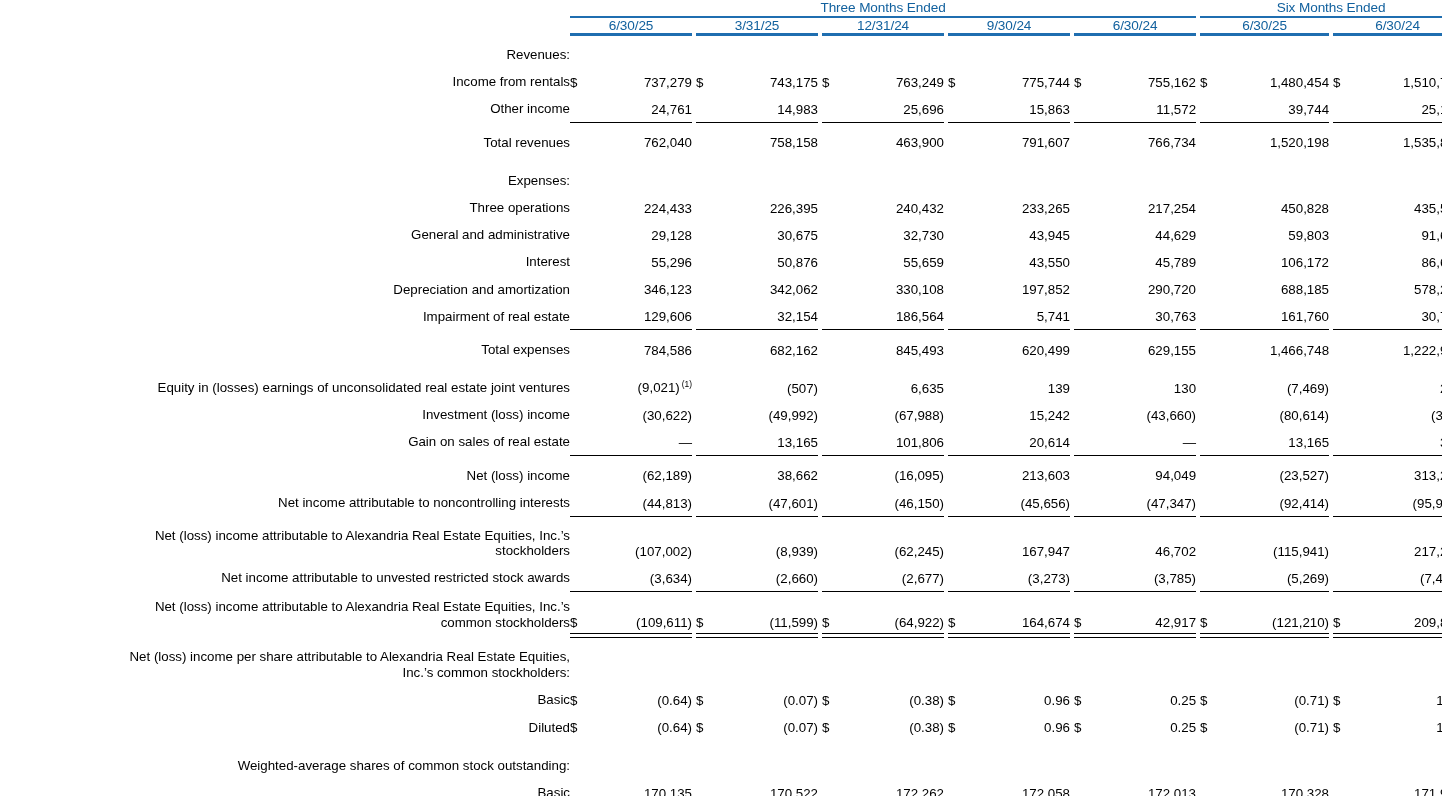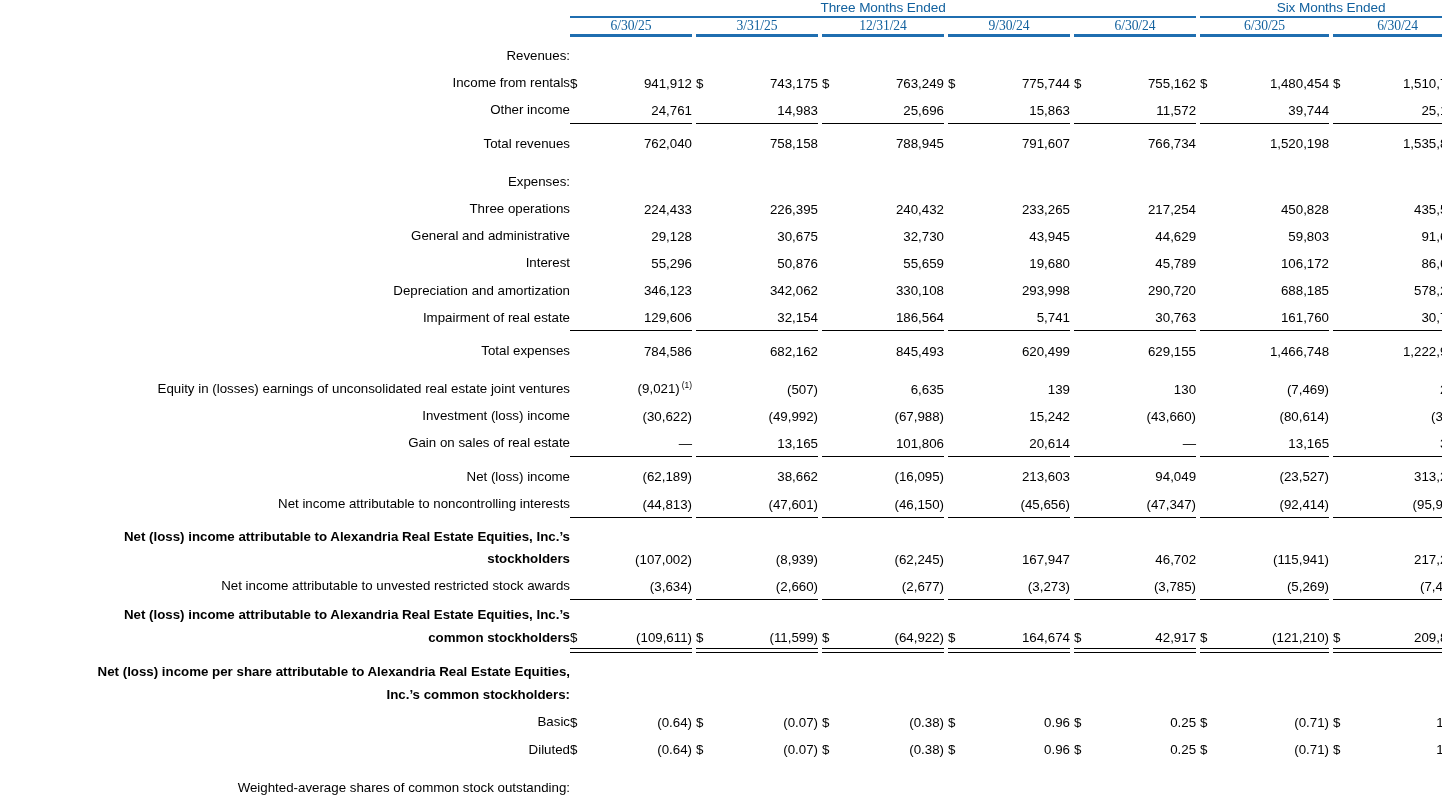--- a/index.html
+++ b/index.html
@@ -61,45 +61,43 @@
     width: 100%;
   }
   .col-date {
     color: #12619e;
     font-weight: bold;
     font-size: 13.6px;
     text-align: center;
     padding-top: 4px;
     padding-bottom: 3px;
     letter-spacing: -0.1px;
-    font-family: Liberation Serif, serif;
   }
   .date-rule > div {
     height: 2.5px;
     background: #1f6eb0;
     width: 100%;
   }
 
   
   tr.r { height: 27.2px; }
   tr.r-tall { height: 30px; }
 
   td.label {
     text-align: right;
     padding-left: 8px;
     white-space: nowrap;
     font-size: 13.3px;
     line-height: 1.18;
   }
   td.label.ind1 { padding-left: 10px; }
-  td.label.wrap { white-space: normal; font-weight: bold; }
+  td.label.wrap { white-space: normal; }
   td.label .cont {
     display: block;
     padding-left: 16px;
-    margin-top: 7px;
   }
 
   td.cur {
     text-align: left;
     padding-left: 3px;
     font-size: 13.3px;
   }
   td.num {
     text-align: right;
     padding-right: 3px;
@@ -237,21 +235,21 @@
           <td></td>
           <td class="cur"></td>
           <td class="num"></td>
           <td></td>
           <td class="cur"></td>
           <td class="num"></td>
         </tr>
         <tr class="r">
           <td class="label ind1"><span>Income from rentals</span></td>
           <td class="cur">$</td>
-          <td class="num">941,912</td>
+          <td class="num">737,279</td>
           <td></td>
           <td class="cur">$</td>
           <td class="num">743,175</td>
           <td></td>
           <td class="cur">$</td>
           <td class="num">763,249</td>
           <td></td>
           <td class="cur">$</td>
           <td class="num">775,744</td>
           <td></td>
@@ -319,21 +317,21 @@
         </tr>
         <tr class="r">
           <td class="label"><span>Total revenues</span></td>
           <td class="cur"></td>
           <td class="num">762,040</td>
           <td></td>
           <td class="cur"></td>
           <td class="num">758,158</td>
           <td></td>
           <td class="cur"></td>
-          <td class="num">788,945</td>
+          <td class="num">463,900</td>
           <td></td>
           <td class="cur"></td>
           <td class="num">791,607</td>
           <td></td>
           <td class="cur"></td>
           <td class="num">766,734</td>
           <td></td>
           <td class="cur"></td>
           <td class="num">1,520,198</td>
           <td></td>
@@ -417,21 +415,21 @@
           <td class="cur"></td>
           <td class="num">55,296</td>
           <td></td>
           <td class="cur"></td>
           <td class="num">50,876</td>
           <td></td>
           <td class="cur"></td>
           <td class="num">55,659</td>
           <td></td>
           <td class="cur"></td>
-          <td class="num">19,680</td>
+          <td class="num">43,550</td>
           <td></td>
           <td class="cur"></td>
           <td class="num">45,789</td>
           <td></td>
           <td class="cur"></td>
           <td class="num">106,172</td>
           <td></td>
           <td class="cur"></td>
           <td class="num">86,629</td>
         </tr>
@@ -440,21 +438,21 @@
           <td class="cur"></td>
           <td class="num">346,123</td>
           <td></td>
           <td class="cur"></td>
           <td class="num">342,062</td>
           <td></td>
           <td class="cur"></td>
           <td class="num">330,108</td>
           <td></td>
           <td class="cur"></td>
-          <td class="num">293,998</td>
+          <td class="num">197,852</td>
           <td></td>
           <td class="cur"></td>
           <td class="num">290,720</td>
           <td></td>
           <td class="cur"></td>
           <td class="num">688,185</td>
           <td></td>
           <td class="cur"></td>
           <td class="num">578,274</td>
         </tr>

